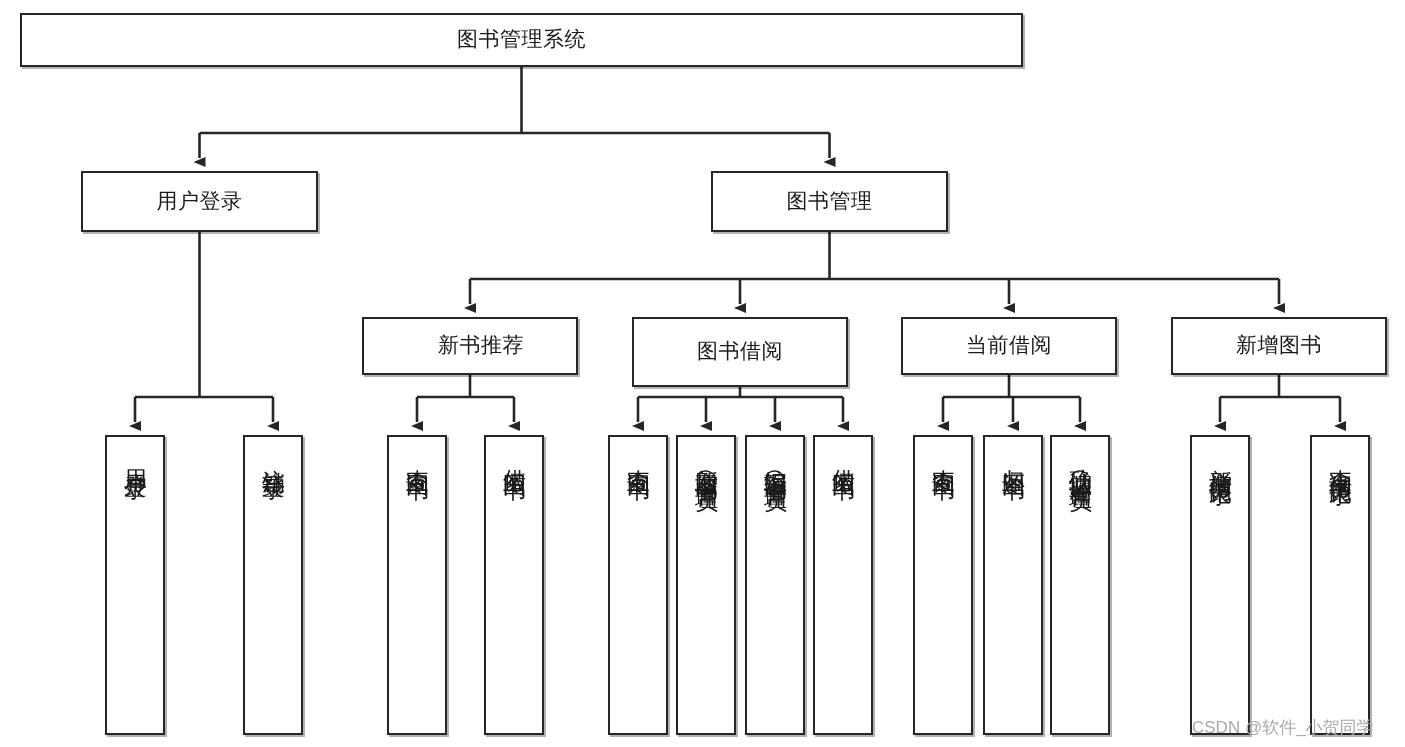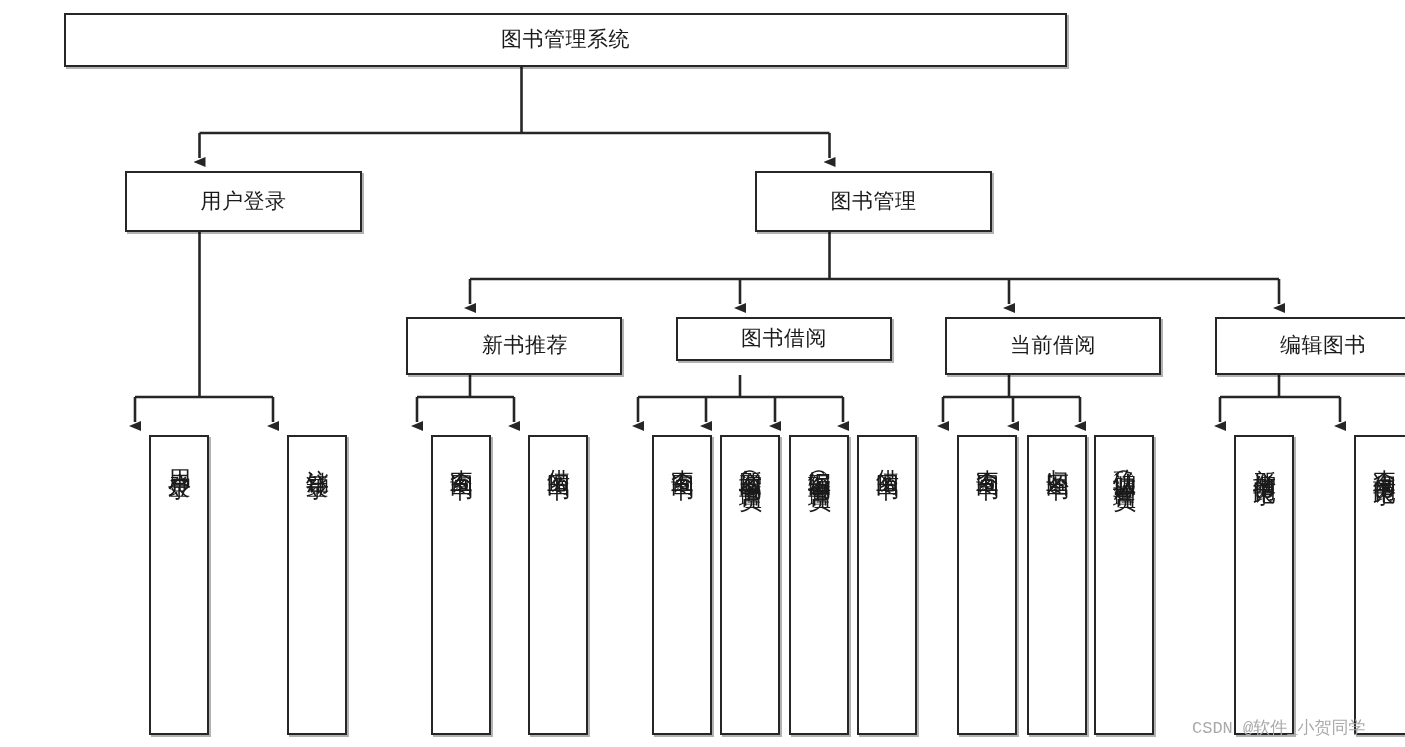--- a/index.html
+++ b/index.html
@@ -29,21 +29,20 @@
     position: absolute;
     box-sizing: border-box;
     background: #ffffff;
     border: 2px solid #262626;
     box-shadow: 2px 2px 0 rgba(0,0,0,0.30);
     display: flex;
     align-items: center;
     justify-content: center;
     color: #1a1a1a;
     z-index: 2;
-    margin-left: 44px;
   }
   .node .lbl {
     display: block;
     line-height: 1.12;
     letter-spacing: 0.5px;
   }
   
   .node.h .lbl {
     font-size: 21px;
     white-space: nowrap;
@@ -60,21 +59,21 @@
     letter-spacing: 3px;
     white-space: nowrap;
     text-align: left;
   }
   .watermark {
     position: absolute;
     font-size: 17px;
     color: #a9a9a9;
     white-space: nowrap;
     z-index: 5;
-    font-family: Liberation Mono, monospace;
+    font-family: Liberation Sans, sans-serif;
   }
 </style>
 </head>
 <body>
 
 <div id="canvas">
 
   <svg id="edges" viewBox="0 0 1405 747" xmlns="http://www.w3.org/2000/svg">
     <defs>
       <marker id="arrow" markerWidth="10" markerHeight="12" refX="1" refY="6" orient="auto" markerUnits="userSpaceOnUse">
@@ -124,28 +123,28 @@
       </div>
       <div class="node h" style="left: 81px; top: 171px; width: 237px; height: 61px;">
         <span class="lbl">用户登录</span>
       </div>
       <div class="node h" style="left: 711px; top: 171px; width: 237px; height: 61px; font-family: Liberation Serif, serif;">
         <span class="lbl">图书管理</span>
       </div>
       <div class="node h" style="left: 362px; top: 317px; width: 216px; height: 58px; padding-left: 22px;">
         <span class="lbl">新书推荐</span>
       </div>
-      <div class="node h" style="left: 632px; top: 317px; width: 216px; height: 44px;">
+      <div class="node h" style="left: 632px; top: 317px; width: 216px; height: 70px;">
         <span class="lbl">图书借阅</span>
       </div>
       <div class="node h" style="left: 901px; top: 317px; width: 216px; height: 58px;">
         <span class="lbl">当前借阅</span>
       </div>
       <div class="node h" style="left: 1171px; top: 317px; width: 216px; height: 58px;">
-        <span class="lbl">编辑图书</span>
+        <span class="lbl">新增图书</span>
       </div>
       <div class="node v" style="left: 105px; top: 435px; width: 60px; height: 300px;">
         <span class="lbl">用户登录</span>
       </div>
       <div class="node v" style="left: 243px; top: 435px; width: 60px; height: 300px;">
         <span class="lbl">注销登录</span>
       </div>
       <div class="node v" style="left: 387px; top: 435px; width: 60px; height: 300px;">
         <span class="lbl">查询图书</span>
       </div>

